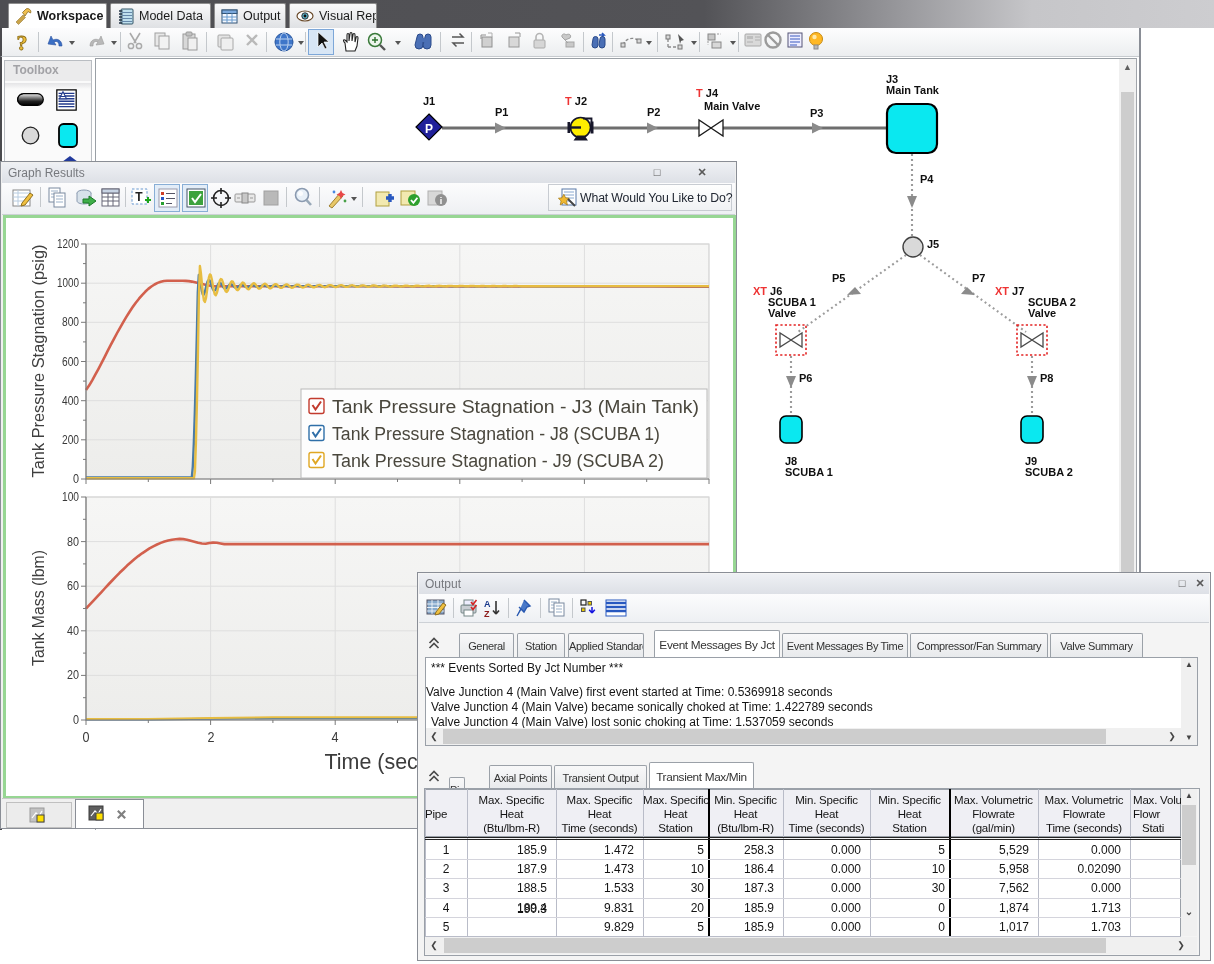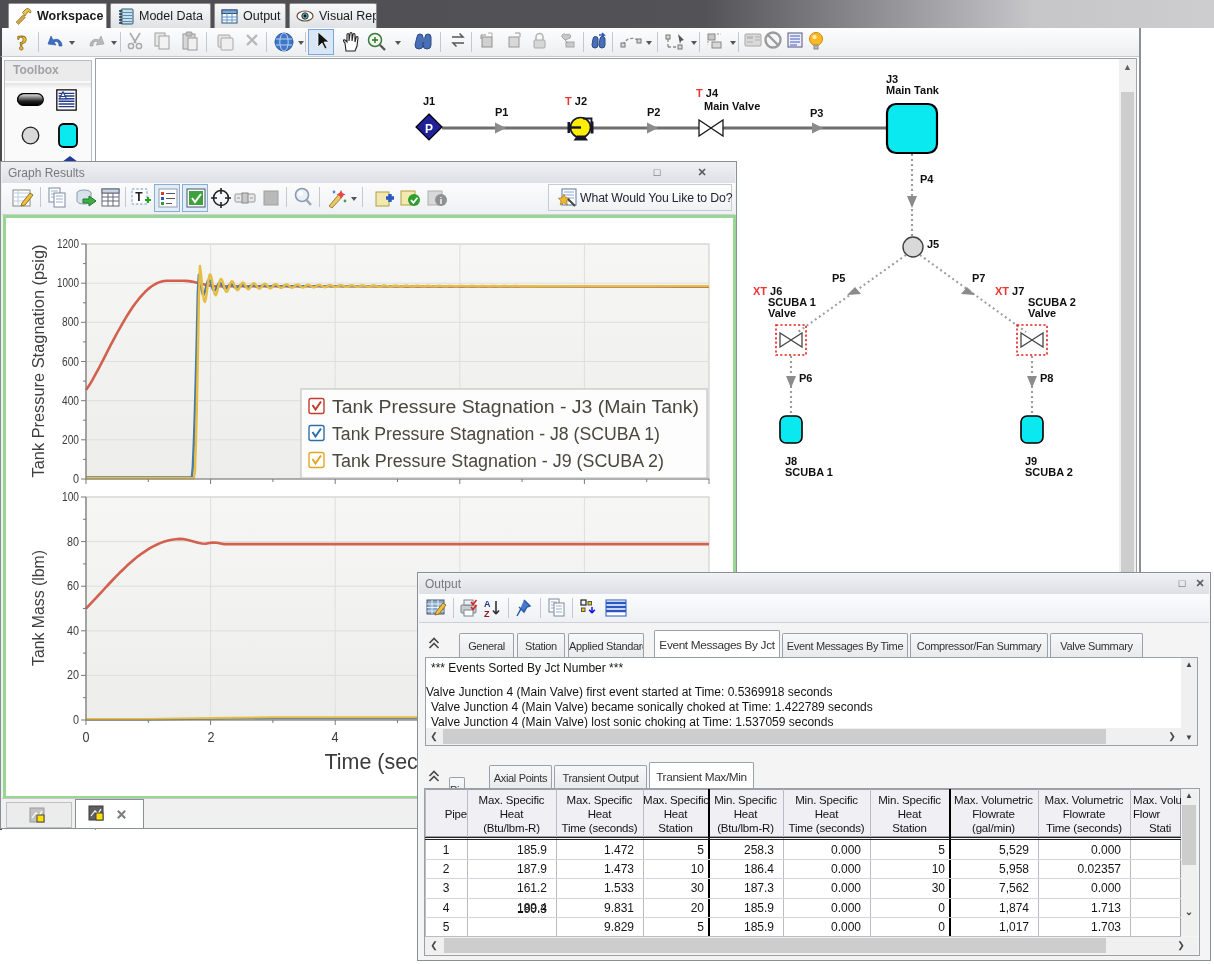--- a/index.html
+++ b/index.html
@@ -567,21 +567,21 @@
 <svg style="position:absolute;left:9px;top:196px" width="14" height="14" viewBox="0 0 14 14">
         <path d="M2.5 7 L7 2.5 L11.5 7 M2.5 12 L7 7.5 L11.5 12" stroke="#4a4a4a" stroke-width="1.7" fill="none"></path>
       </svg>
 <div class="otab" style="left:31px;top:204px;width:16px">Pipes</div>
 <div class="otab" style="left:71px;top:192px;width:63px">Axial Points</div>
 <div class="otab" style="left:136px;top:192px;width:93px">Transient Output</div>
 <div class="otab active" style="left:231px;top:189px;width:105px">Transient Max/Min</div>
 <div style="position:absolute;left:6px;top:215px;width:776px;height:168px;border:1px solid #9aa0a8;background:#f4f4f4"></div>
 <div style="position:absolute;left:7px;top:216px;width:756px;height:48px;background:#efeff4;border:1px solid #9aa0a8"></div>
 <div style="position:absolute;left:7px;top:267px;width:756px;height:96px;background:#fff;border-left:1px solid #9aa0a8;border-right:1px solid #9aa0a8"></div>
-<div class="cell" style="left:7px;top:235px;width:42px;text-align:right;font-size:11.5px;letter-spacing:-0.2px">Pipe</div>
+<div class="cell" style="left:7px;top:235px;width:42px;text-align:left;font-size:11.5px;letter-spacing:-0.2px">Pipe</div>
 <div class="cell" style="left:49px;top:221px;width:89px;text-align:center;font-size:11.5px;letter-spacing:-0.2px">Max. Specific</div>
 <div class="cell" style="left:49px;top:235px;width:89px;text-align:center;font-size:11.5px;letter-spacing:-0.2px">Heat</div>
 <div class="cell" style="left:49px;top:249px;width:89px;text-align:center;font-size:11.5px;letter-spacing:-0.2px">(Btu/lbm-R)</div>
 <div class="cell" style="left:138px;top:221px;width:87px;text-align:center;font-size:11.5px;letter-spacing:-0.2px">Max. Specific</div>
 <div class="cell" style="left:138px;top:235px;width:87px;text-align:center;font-size:11.5px;letter-spacing:-0.2px">Heat</div>
 <div class="cell" style="left:138px;top:249px;width:87px;text-align:center;font-size:11.5px;letter-spacing:-0.2px">Time (seconds)</div>
 <div class="cell" style="left:225px;top:221px;width:65px;text-align:center;font-size:11.5px;letter-spacing:-0.2px">Max. Specific</div>
 <div class="cell" style="left:225px;top:235px;width:65px;text-align:center;font-size:11.5px;letter-spacing:-0.2px">Heat</div>
 <div class="cell" style="left:225px;top:249px;width:65px;text-align:center;font-size:11.5px;letter-spacing:-0.2px">Station</div>
 <div class="cell" style="left:290px;top:221px;width:75px;text-align:center;font-size:11.5px;letter-spacing:-0.2px">Min. Specific</div>
@@ -594,21 +594,21 @@
 <div class="cell" style="left:452px;top:235px;width:79px;text-align:center;font-size:11.5px;letter-spacing:-0.2px">Heat</div>
 <div class="cell" style="left:452px;top:249px;width:79px;text-align:center;font-size:11.5px;letter-spacing:-0.2px">Station</div>
 <div class="cell" style="left:531px;top:221px;width:89px;text-align:center;font-size:11.5px;letter-spacing:-0.2px">Max. Volumetric</div>
 <div class="cell" style="left:531px;top:235px;width:89px;text-align:center;font-size:11.5px;letter-spacing:-0.2px">Flowrate</div>
 <div class="cell" style="left:531px;top:249px;width:89px;text-align:center;font-size:11.5px;letter-spacing:-0.2px">(gal/min)</div>
 <div class="cell" style="left:620px;top:221px;width:92px;text-align:center;font-size:11.5px;letter-spacing:-0.2px">Max. Volumetric</div>
 <div class="cell" style="left:620px;top:235px;width:92px;text-align:center;font-size:11.5px;letter-spacing:-0.2px">Flowrate</div>
 <div class="cell" style="left:620px;top:249px;width:92px;text-align:center;font-size:11.5px;letter-spacing:-0.2px">Time (seconds)</div>
 <div class="cell" style="left:712px;top:221px;width:51px;text-align:left;padding-left:3px;font-size:11.5px;letter-spacing:-0.2px">Max. Volu</div>
 <div class="cell" style="left:712px;top:235px;width:51px;text-align:left;padding-left:3px;font-size:11.5px;letter-spacing:-0.2px">Flowr</div>
-<div class="cell" style="left:712px;top:249px;width:51px;text-align:left;padding-left:19px;font-size:11.5px;letter-spacing:-0.2px">Stati</div>
+<div class="cell" style="left:712px;top:249px;width:51px;text-align:left;padding-left:12px;font-size:11.5px;letter-spacing:-0.2px">Stati</div>
 <div style="position:absolute;left:7px;top:216px;width:1px;height:147px;background:#b9bcc8"></div>
 <div style="position:absolute;left:49px;top:216px;width:1px;height:147px;background:#b9bcc8"></div>
 <div style="position:absolute;left:138px;top:216px;width:1px;height:147px;background:#b9bcc8"></div>
 <div style="position:absolute;left:225px;top:216px;width:1px;height:147px;background:#b9bcc8"></div>
 <div style="position:absolute;left:290px;top:216px;width:2px;height:147px;background:#000"></div>
 <div style="position:absolute;left:365px;top:216px;width:1px;height:147px;background:#b9bcc8"></div>
 <div style="position:absolute;left:452px;top:216px;width:1px;height:147px;background:#b9bcc8"></div>
 <div style="position:absolute;left:531px;top:216px;width:2px;height:147px;background:#000"></div>
 <div style="position:absolute;left:620px;top:216px;width:1px;height:147px;background:#b9bcc8"></div>
 <div style="position:absolute;left:712px;top:216px;width:1px;height:147px;background:#b9bcc8"></div>
@@ -626,24 +626,24 @@
 <div class="cell num" style="left:620px;top:270px;width:83px">0.000</div>
 <div style="position:absolute;left:7px;top:286px;width:756px;height:1px;background:#d4d4dc"></div>
 <div class="cell" style="left:7px;top:289px;width:42px;text-align:center">2</div>
 <div class="cell num" style="left:49px;top:289px;width:80px">187.9</div>
 <div class="cell num" style="left:138px;top:289px;width:78px">1.473</div>
 <div class="cell num" style="left:225px;top:289px;width:61px">10</div>
 <div class="cell num" style="left:290px;top:289px;width:66px">186.4</div>
 <div class="cell num" style="left:365px;top:289px;width:78px">0.000</div>
 <div class="cell num" style="left:452px;top:289px;width:75px">10</div>
 <div class="cell num" style="left:531px;top:289px;width:80px">5,958</div>
-<div class="cell num" style="left:620px;top:289px;width:83px">0.02357</div>
+<div class="cell num" style="left:620px;top:289px;width:83px">0.02090</div>
 <div style="position:absolute;left:7px;top:305px;width:756px;height:1px;background:#d4d4dc"></div>
 <div class="cell" style="left:7px;top:308px;width:42px;text-align:center">3</div>
-<div class="cell num" style="left:49px;top:308px;width:80px">161.2</div>
+<div class="cell num" style="left:49px;top:308px;width:80px">188.5</div>
 <div class="cell num" style="left:138px;top:308px;width:78px">1.533</div>
 <div class="cell num" style="left:225px;top:308px;width:61px">30</div>
 <div class="cell num" style="left:290px;top:308px;width:66px">187.3</div>
 <div class="cell num" style="left:365px;top:308px;width:78px">0.000</div>
 <div class="cell num" style="left:452px;top:308px;width:75px">30</div>
 <div class="cell num" style="left:531px;top:308px;width:80px">7,562</div>
 <div class="cell num" style="left:620px;top:308px;width:83px">0.000</div>
 <div style="position:absolute;left:7px;top:325px;width:756px;height:1px;background:#d4d4dc"></div>
 <div class="cell" style="left:7px;top:328px;width:42px;text-align:center">4</div>
 <div class="cell num" style="left:49px;top:328px;width:80px">189.4</div>

